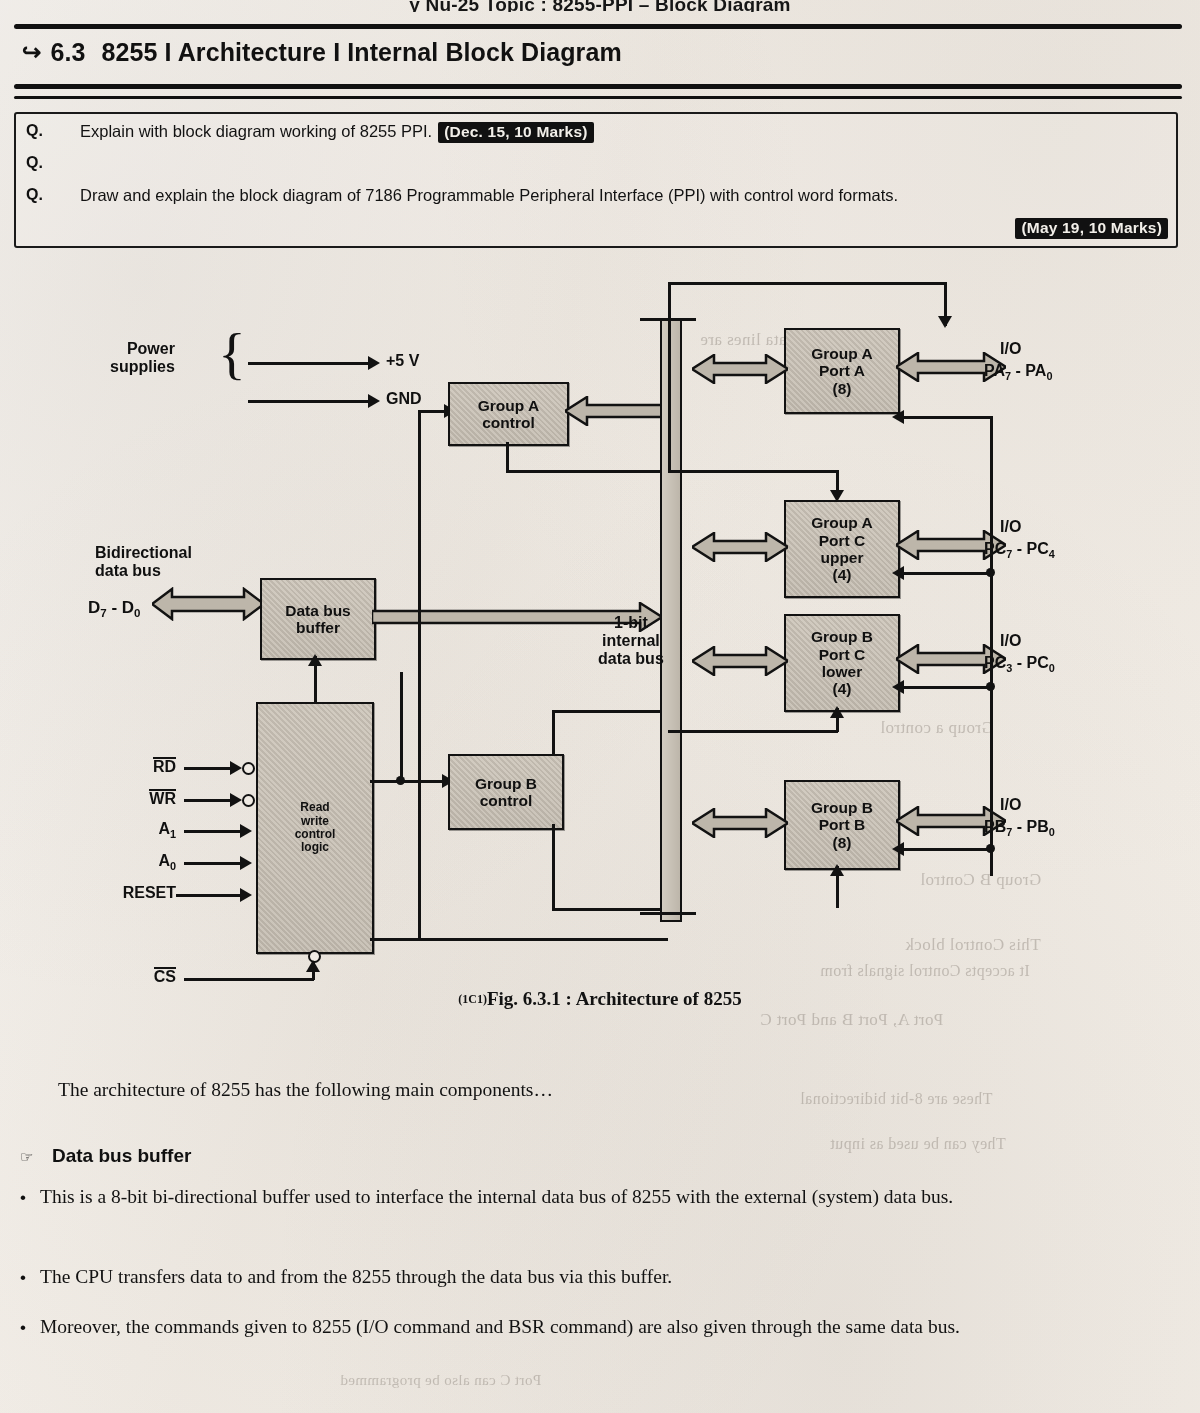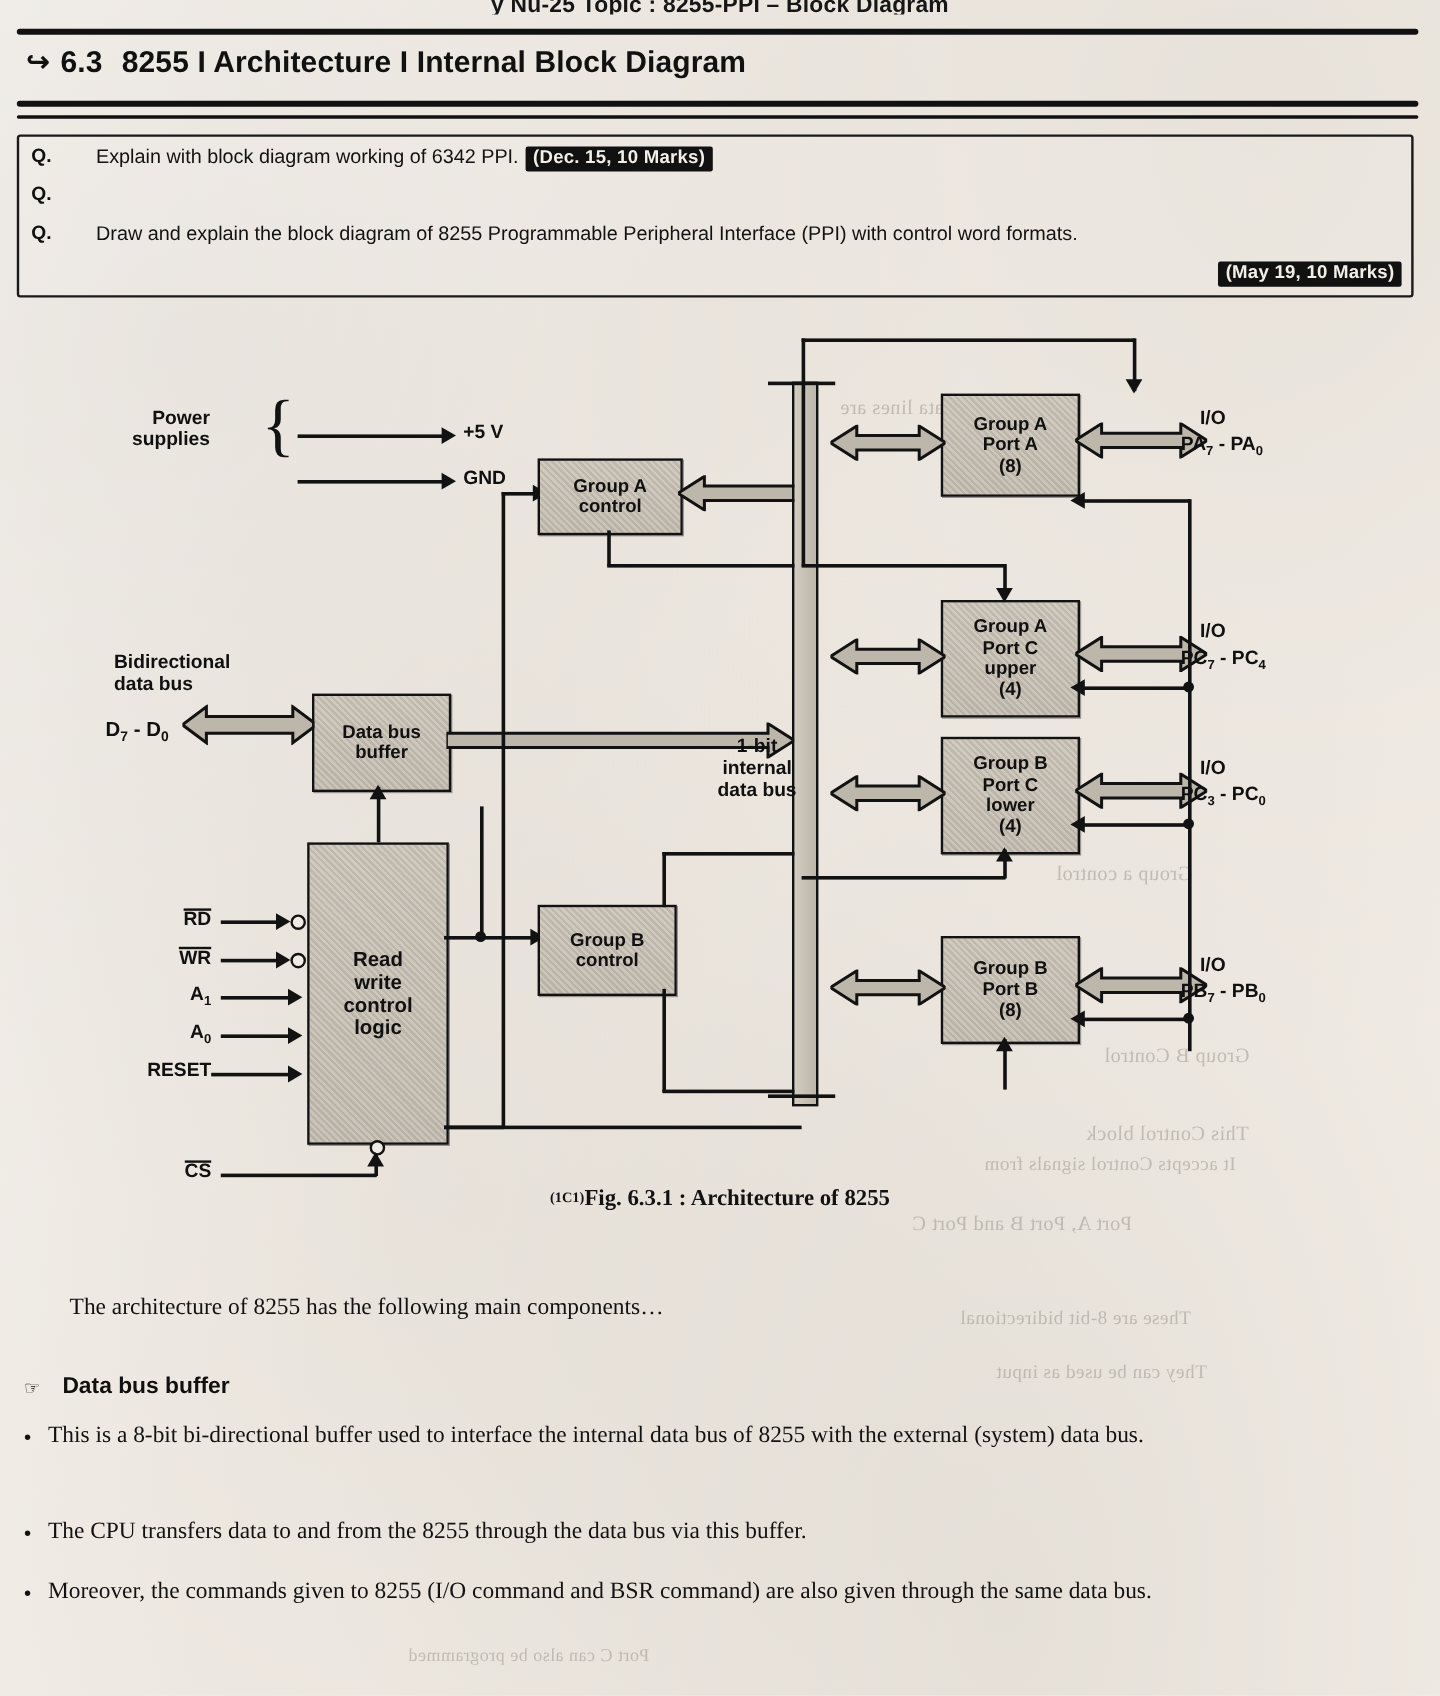--- a/index.html
+++ b/index.html
@@ -141,28 +141,28 @@
 <div class="rule" style="top:24px;"></div>
 <div class="sec-title">
   <span class="sec-arrow">↪</span><span class="sec-num">6.3</span><span>8255 I Architecture I Internal Block Diagram</span>
 </div>
 <div class="rule" style="top:84px;"></div>
 <div class="rule thin" style="top:96px;"></div>
 
 <div class="qbox">
   <div class="qlabel" style="top:8px;">Q.</div>
   <div class="qrow" style="left:64px;top:8px;">
-    <span>Explain with block diagram working of 6342 PPI.</span><span class="mark">(Dec. 15, 10 Marks)</span>
+    <span>Explain with block diagram working of 8255 PPI.</span><span class="mark">(Dec. 15, 10 Marks)</span>
   </div>
 
   <div class="qlabel" style="top:40px;">Q.</div>
 
   <div class="qlabel" style="top:72px;">Q.</div>
   <div class="qrow" style="left:64px;top:72px;">
-    <span>Draw and explain the block diagram of 8255 Programmable Peripheral Interface (PPI) with control word formats.</span>
+    <span>Draw and explain the block diagram of 7186 Programmable Peripheral Interface (PPI) with control word formats.</span>
   </div>
   <div class="qmark-right">
     <span class="mark">(May 19, 10 Marks)</span>
   </div>
 </div>
 
 <div class="ghost" style="left:700px;top:330px;font-size:17px;">Data lines are</div>
 <div class="ghost" style="left:760px;top:1010px;font-size:17px;">Port A, Port B and Port C</div>
 <div class="ghost" style="left:800px;top:1090px;font-size:16px;">These are 8-bit bidirectional</div>
 <div class="ghost" style="left:830px;top:1135px;font-size:16px;">They can be used as input</div>
@@ -206,21 +206,21 @@
 
   <div class="barrow" style="left:372px;top:340px;">
     <svg width="290" height="30" viewBox="0 0 290 30">
       <polygon points="290,15 268,1 268,9 0,9 0,21 268,21 268,29" fill="#bdb6aa" stroke="#121212" stroke-width="2.5"></polygon>
     </svg>
   </div>
 
   <div class="wire v" style="left:314px;top:394px;height:46px;"></div>
   <div class="ohead ah-u" style="left:308px;top:392px;"></div>
 
-  <div class="blk" style="left:256px;top:440px;width:114px;height:248px;font-size:17px;align-items:center;">
+  <div class="blk" style="left:256px;top:440px;width:114px;height:248px;font-size:12px;align-items:center;">
     <span style="white-space:pre-line;">Read
 write
 control
 logic</span>
   </div>
 
   <div class="lbl left" style="left:96px;top:495px;width:80px;"><span class="ovln">RD</span></div>
   <div class="wire h" style="left:184px;top:505px;width:48px;"></div>
   <div class="ohead ah-r" style="left:230px;top:499px;"></div>
   <div class="bubble" style="left:242px;top:500px;"></div>

